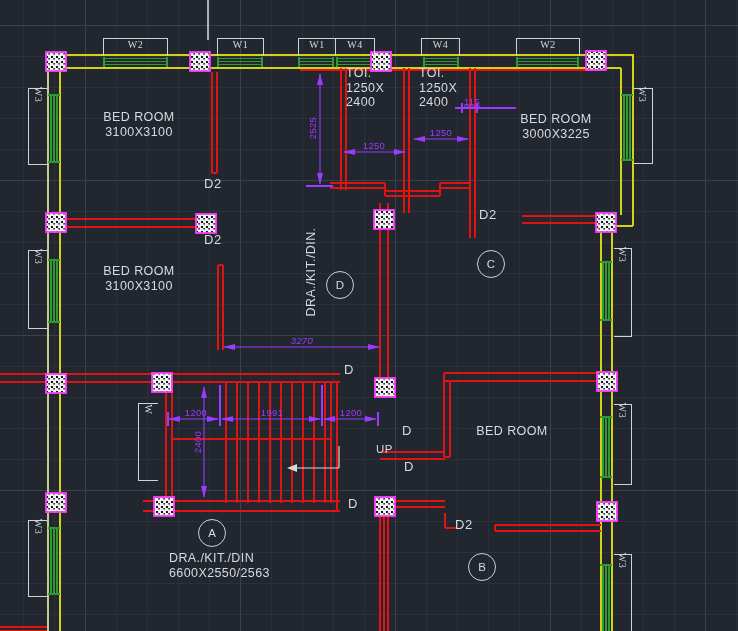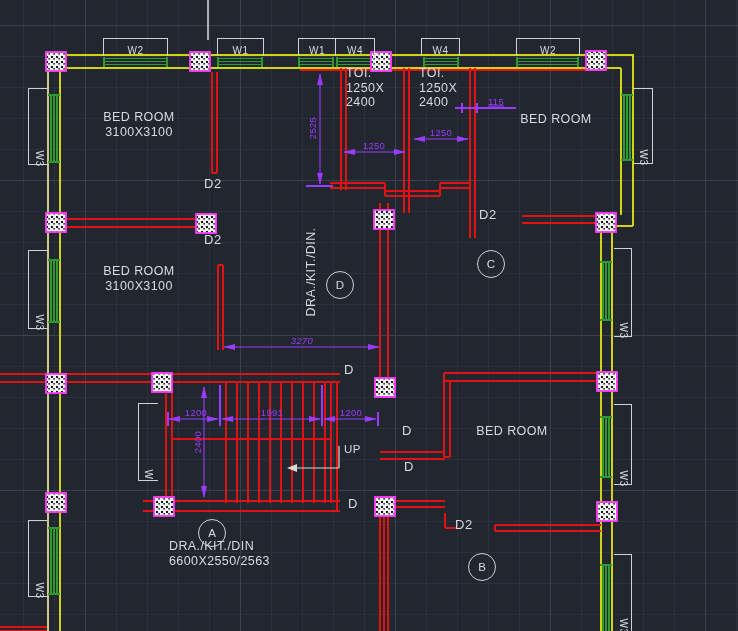--- a/index.html
+++ b/index.html
@@ -16,28 +16,28 @@
     font-family:"Liberation Sans", sans-serif;
   }
   #linework{position:absolute;left:0;top:0;}
   .lbl{position:absolute;color:#d7dade;font-size:12.5px;line-height:14.5px;letter-spacing:.4px;white-space:nowrap;}
   .center{text-align:center;width:150px;}
   .dtag{position:absolute;color:#d7dade;font-size:13px;letter-spacing:.5px;}
   .dim{position:absolute;color:#9a3bff;font-size:9.5px;letter-spacing:.3px;transform:translate(-50%,-50%);white-space:nowrap;}
   .dim.vert{transform:translate(-50%,-50%) rotate(-90deg);}
   .vlabel{position:absolute;transform:translate(-50%,-50%) rotate(-90deg);transform-origin:center;}
   .wtag{position:absolute;border:1.5px solid #cfd2d6;color:#d7dade;font-size:10px;
-        display:flex;align-items:flex-end;justify-content:center;letter-spacing:.5px;}
+        display:flex;align-items:flex-start;justify-content:center;letter-spacing:.5px;font-family:Liberation Serif, serif;}
   .wtag.top{border-bottom:none;}
   .wtag.leftside{border-right:none;}
   .wtag.rightside{border-left:none;}
   .wtag .rot{transform:rotate(90deg);}
   .bubble{position:absolute;width:26px;height:26px;border:1.4px solid #cfd2d6;border-radius:50%;
           color:#d7dade;font-size:11.5px;display:flex;align-items:center;justify-content:center;}
-  .uplbl{position:absolute;color:#d7dade;font-size:11.5px;letter-spacing:.5px;}
+  .uplbl{position:absolute;color:#d7dade;font-size:11.5px;letter-spacing:.5px;margin-left:32px;}
 </style>
 </head>
 <body>
 
 <div id="canvas">
 
   <svg id="linework" width="738" height="631" viewBox="0 0 738 631">
     <defs>
       <pattern id="speck" width="5" height="5" patternUnits="userSpaceOnUse">
         <rect width="5" height="5" fill="#f0f0f0"></rect>
@@ -187,32 +187,33 @@
       <div>1250X</div>
       <div>2400</div>
   </div>
   <div class="lbl" style="left:419px;top:66px;">
     <div>TOI.</div>
       <div>1250X</div>
       <div>2400</div>
   </div>
   <div class="lbl center" style="left:481px;top:112px;">
     <div>BED ROOM</div>
+      <div>3000X3225</div>
   </div>
   <div class="lbl center" style="left:64px;top:264px;">
     <div>BED ROOM</div>
       <div>3100X3100</div>
   </div>
   <div class="lbl vlabel" style="left:311px;top:272px;">
     <span>DRA./KIT./DIN.</span>
   </div>
   <div class="lbl center" style="left:437px;top:424px;">
     <div>BED ROOM</div>
   </div>
-  <div class="lbl" style="left:169px;top:539px;">
+  <div class="lbl" style="left:169px;top:551px;">
     <div>DRA./KIT./DIN</div>
       <div>6600X2550/2563</div>
   </div>
 
   <div class="dtag" style="left:204px;top:176px;">D2</div>
   <div class="dtag" style="left:204px;top:232px;">D2</div>
   <div class="dtag" style="left:479px;top:207px;">D2</div>
   <div class="dtag" style="left:455px;top:517px;">D2</div>
   <div class="dtag" style="left:344px;top:362px;">D</div>
   <div class="dtag" style="left:402px;top:423px;">D</div>
@@ -228,21 +229,21 @@
   <div class="bubble" style="left:477px;top:250px;">
       <span>C</span>
     </div>
   <div class="bubble" style="left:326px;top:271px;">
       <span>D</span>
     </div>
 
   <div class="dim vert" style="left:312px;top:128px;">2525</div>
   <div class="dim" style="left:374px;top:145px;">1250</div>
   <div class="dim" style="left:441px;top:132px;">1250</div>
-  <div class="dim" style="left:496px;top:101px;text-decoration:underline;">115</div>
+  <div class="dim" style="left:472px;top:101px;text-decoration:underline;">115</div>
   <div class="dim" style="left:302px;top:340px;font-style:italic;">3270</div>
   <div class="dim" style="left:196px;top:412px;">1200</div>
   <div class="dim" style="left:272px;top:412px;">1991</div>
   <div class="dim" style="left:351px;top:412px;">1200</div>
   <div class="dim vert" style="left:197px;top:442px;">2400</div>
 
   <div class="uplbl" style="left:344px;top:443px;">UP</div>
 
 </div>
 

